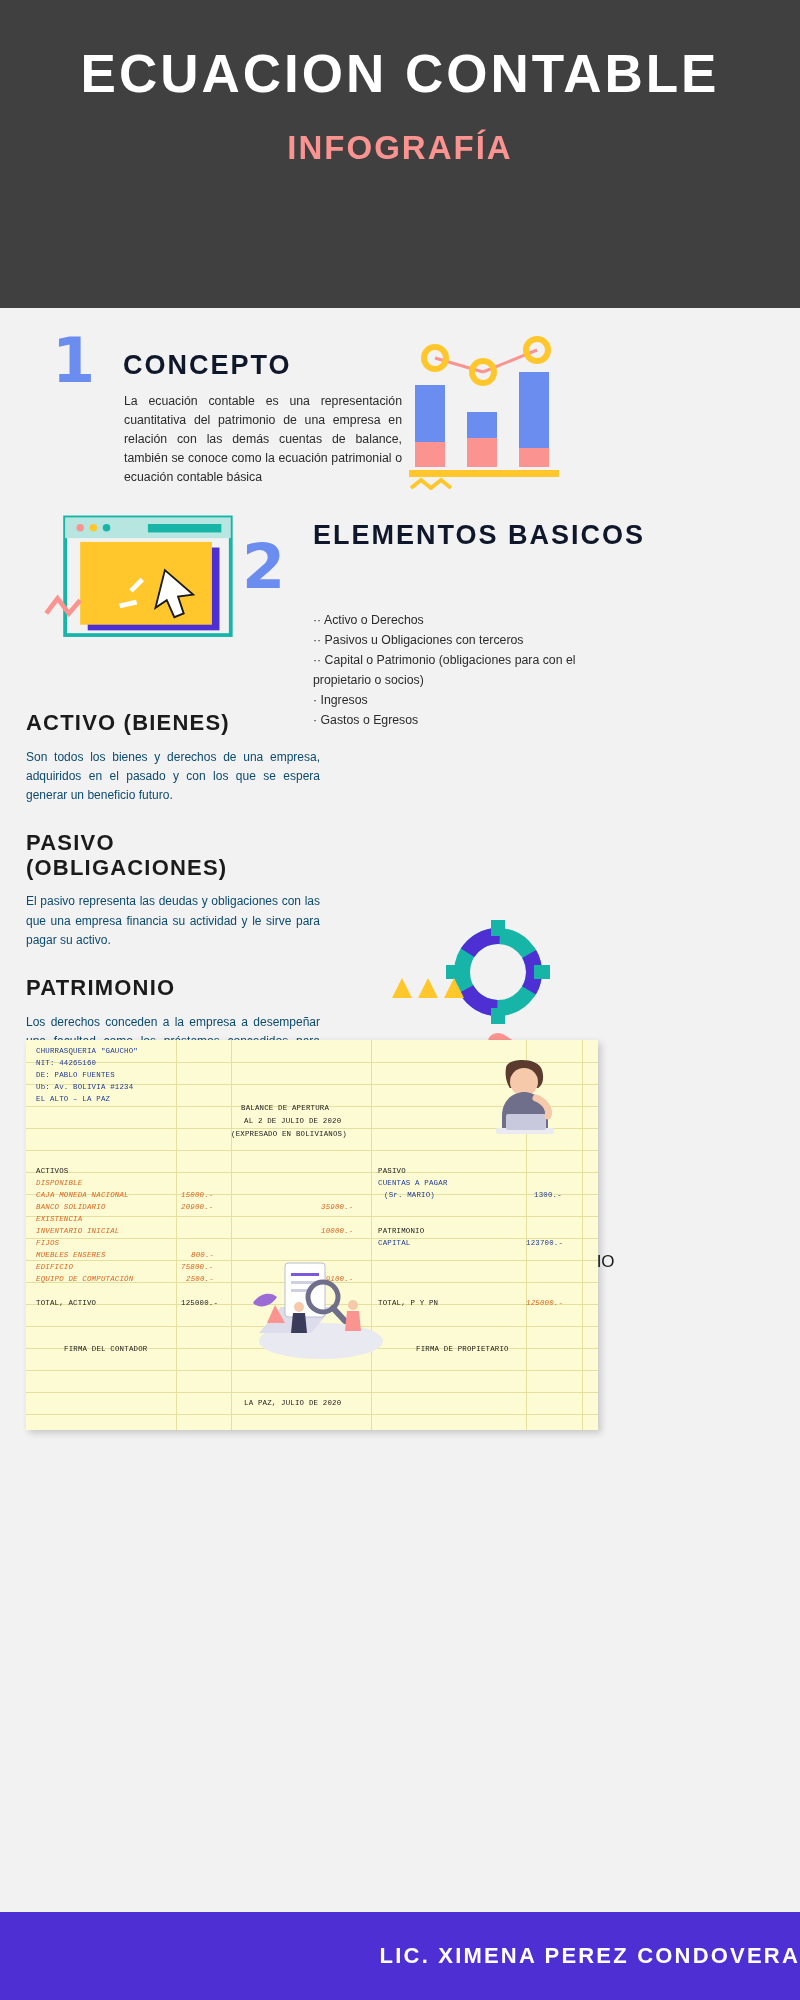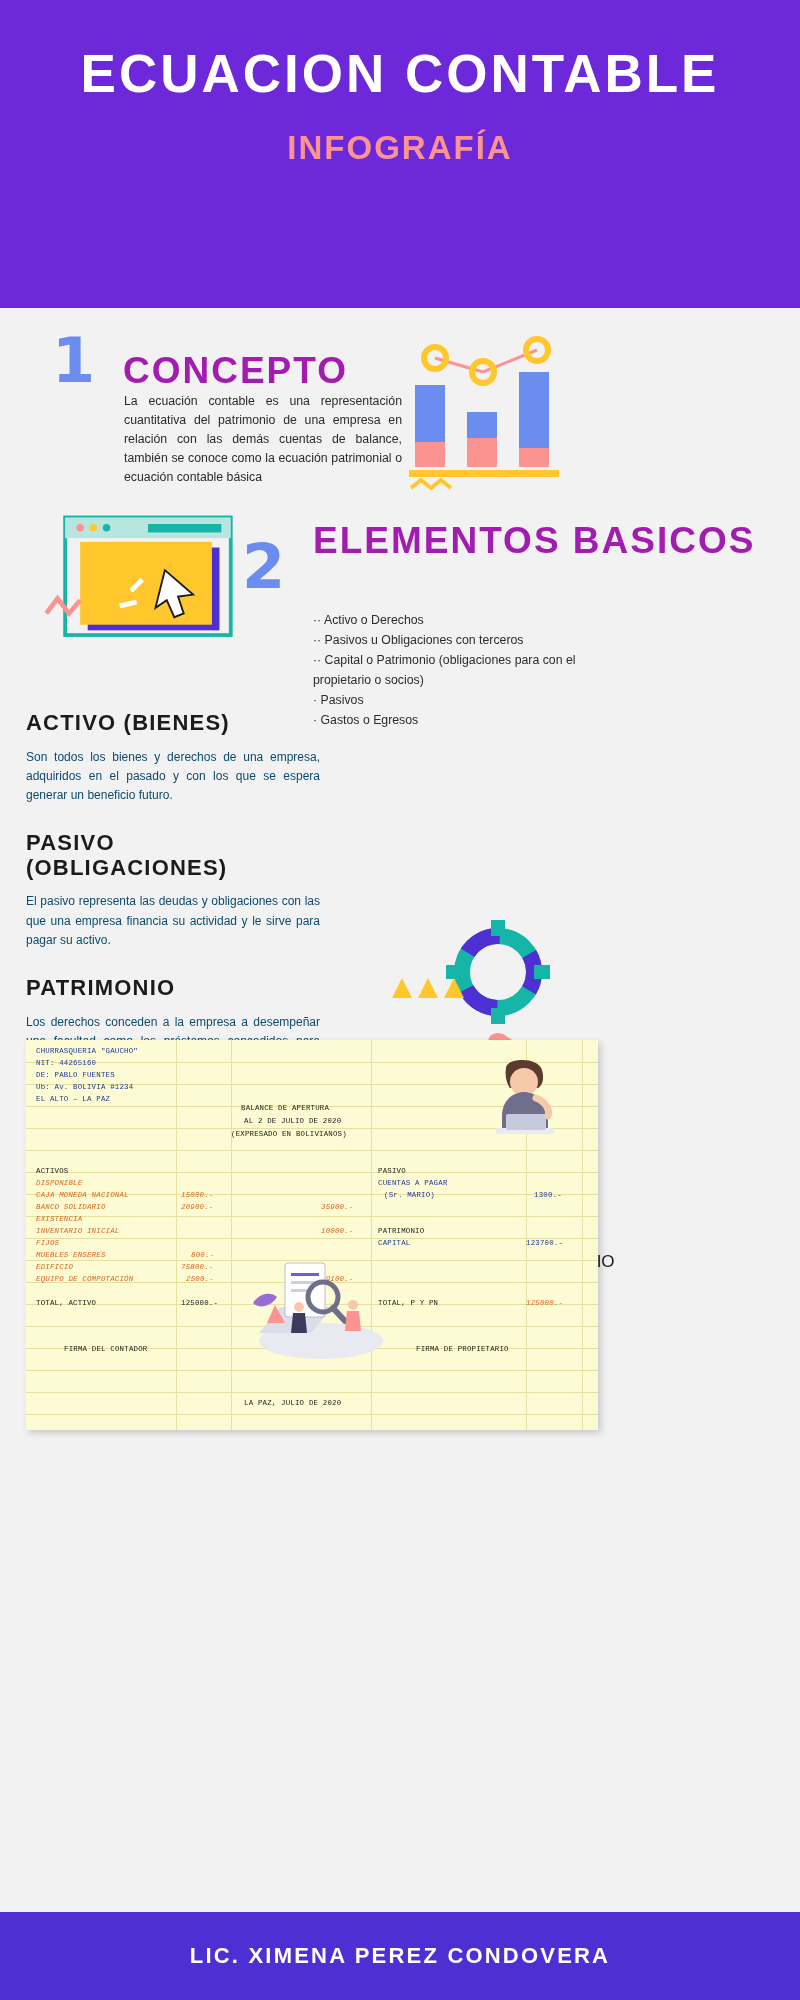--- a/index.html
+++ b/index.html
@@ -11,21 +11,21 @@
     overflow: hidden;
   }
   .page {
     width: 800px;
     height: 2000px;
     position: relative;
     background: #f2f2f2;
   }
   
   .header {
-    background: #6d28d9;
+    background: #404040;
     height: 308px;
     padding-top: 44px;
     text-align: center;
   }
   .header h1 {
     color: #ffffff;
     font-size: 53px;
     font-weight: bold;
     letter-spacing: 3px;
     line-height: 1.12;
@@ -42,22 +42,22 @@
   .body { position: relative; background: #f2f2f2; padding-bottom: 10px; }
 
   .sec-num {
     color: #6c8df0;
     font-size: 62px;
     font-weight: bold;
     font-family: "DejaVu Sans", sans-serif;
     line-height: 1;
   }
   .sec-title {
-    color: #a21caf;
-    font-size: 37px;
+    color: #0f172a;
+    font-size: 27px;
     font-weight: bold;
     letter-spacing: 2px;
     line-height: 1.15;
   }
   .para {
     color: #2b2b2b;
     font-size: 12.3px;
     line-height: 1.55;
     text-align: justify;
   }
@@ -108,21 +108,21 @@
   .c-org { color: #d9661f; font-style: italic; }
   .c-dark { color: #1b1b1b; text-align: right; }
 
   
   .person-art { position: absolute; right: 26px; top: 14px; width: 96px; height: 96px; }
   .doc-art { position: absolute; left: 215px; top: 205px; width: 160px; height: 120px; }
 
   
   .footer {
     position: absolute; left: 0; bottom: 0; width: 800px; height: 88px;
-    background: #4d2fd4; display: flex; align-items: center; justify-content: center;
+    background: #4d2fd4; display: flex; align-items: center; justify-content: flex-end;
   }
   .footer span {
     color: #ffffff; font-size: 22px; font-weight: bold; letter-spacing: 2.2px;
   }
 </style>
 </head>
 <body>
 
 <div class="page">
 
@@ -169,21 +169,21 @@
         <line x1="92" y1="88" x2="104" y2="76" stroke="#ffffff" stroke-width="5"></line>
         <line x1="80" y1="104" x2="98" y2="100" stroke="#ffffff" stroke-width="5"></line>
         <polyline points="2,112 14,96 26,112 38,98" fill="none" stroke="#fb9391" stroke-width="5"></polyline>
       </svg>
       <div class="sec-num num">2</div>
       <div class="sec-title tit">ELEMENTOS BASICOS</div>
       <div class="list">
         <div>·· Activo o Derechos</div>
         <div>·· Pasivos u Obligaciones con terceros</div>
         <div>·· Capital o Patrimonio (obligaciones para con el propietario o socios)</div>
-        <div>· Pasivos</div>
+        <div>· Ingresos</div>
         <div>· Gastos o Egresos</div>
       </div>
     </div>
 
     <div class="blk" style="margin-top:8px">
       <h3>ACTIVO (BIENES)</h3>
       <p>Son todos los bienes y derechos de una empresa, adquiridos en el pasado y con los que se espera generar un beneficio futuro.</p>
     </div>
 
     <div class="blk" style="margin-top:26px">

